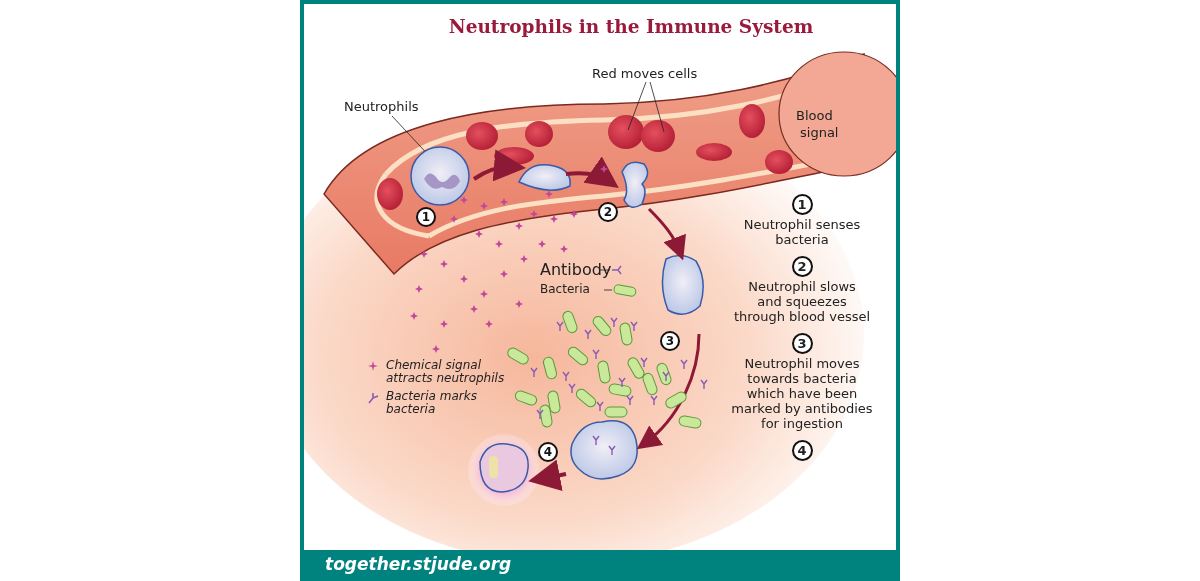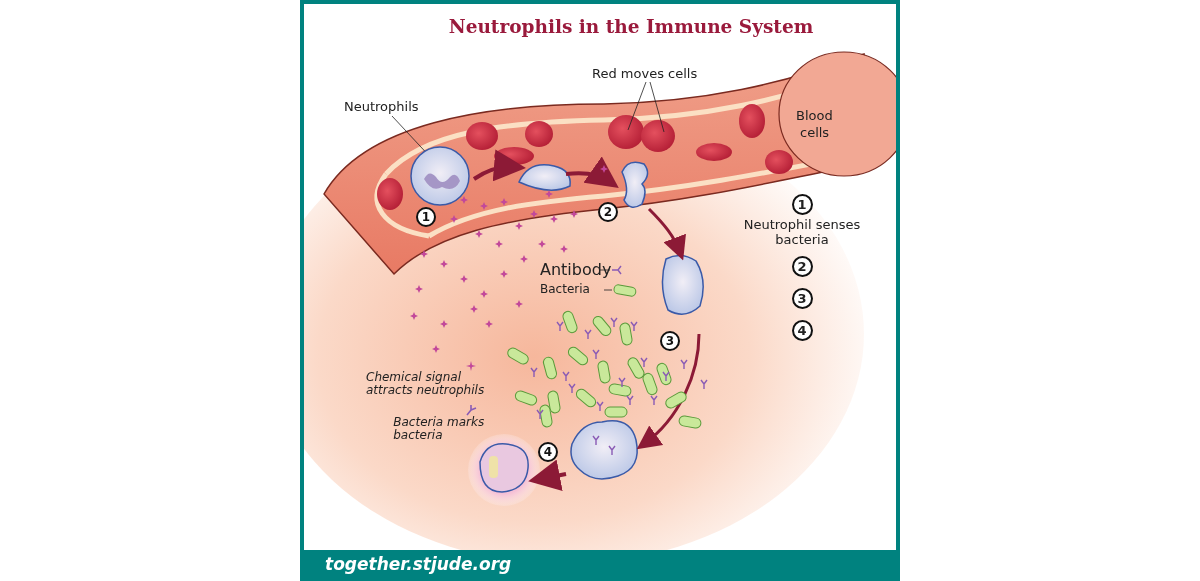--- a/index.html
+++ b/index.html
@@ -10,21 +10,21 @@
   .footer-text{position:absolute;left:25px;top:4px;color:#ffffff;font-style:italic;font-weight:bold;font-size:17px;font-family:"DejaVu Sans",sans-serif;letter-spacing:0px;}
   .title{position:absolute;left:0;top:12px;width:592px;text-align:center;color:#9a1a3c;font-family:"DejaVu Serif","Liberation Serif",serif;font-weight:bold;font-size:18.5px;padding-left:31px;}
   svg.art{position:absolute;left:0;top:0;}
   .lbl{position:absolute;color:#222;font-size:13px;line-height:15px;white-space:nowrap;}
   .steps{position:absolute;left:408px;top:190px;width:180px;text-align:center;color:#222;font-size:13px;line-height:15px;}
   .step{margin-bottom:9px;}
   .num{display:inline-block;width:17px;height:17px;border:2px solid #111;border-radius:50%;font-weight:bold;font-size:13px;line-height:17px;text-align:center;background:#fff;margin-bottom:2px;}
   .step-text{white-space:pre-line;}
   .badge{position:absolute;width:16px;height:16px;border:2px solid #111;border-radius:50%;background:#fff;font-weight:bold;font-size:12px;line-height:16px;text-align:center;color:#111;}
   .legend{position:absolute;left:62px;top:355px;font-style:italic;font-size:12px;line-height:13px;color:#222;}
-  .legend-row{display:flex;align-items:flex-end;margin-bottom:5px;flex-direction:column;}
+  .legend-row{display:flex;align-items:flex-start;margin-bottom:5px;}
   .legend-icon{width:14px;margin-right:6px;margin-top:2px;}
 </style>
 </head>
 <body>
 
 <div class="frame">
   <div class="panel">
 
     <svg class="art" width="592" height="546" viewBox="0 0 592 546">
       <defs>
@@ -174,40 +174,48 @@
       <line x1="300" y1="286" x2="308" y2="286" stroke="#222" stroke-width="0.8"></line>
       <path d="M308,266 l6,0 m0,0 l3,-4 m-3,4 l3,4" stroke="#8a5bb5" stroke-width="1.4" fill="none"></path>
       <rect x="310" y="282" width="22" height="9" rx="4.5" fill="#c9e89a" stroke="#5a9a3a" stroke-width="1" transform="rotate(10 321 286)"></rect>
     </svg>
 
     <div class="title">Neutrophils in the Immune System</div>
 
     <div class="lbl" style="left:40px;top:95px;">Neutrophils</div>
     <div class="lbl" style="left:288px;top:62px;">Red moves cells</div>
     <div class="lbl" style="left:492px;top:104px;">Blood</div>
-    <div class="lbl" style="left:496px;top:121px;">cells</div>
+    <div class="lbl" style="left:496px;top:121px;">signal</div>
     <div class="lbl" style="left:236px;top:258px;font-size:16px;">Antibody</div>
     <div class="lbl" style="left:236px;top:278px;font-size:12px;">Bacteria</div>
 
     <div class="badge" style="left:112px;top:203px;">1</div>
     <div class="badge" style="left:294px;top:198px;">2</div>
     <div class="badge" style="left:356px;top:327px;">3</div>
     <div class="badge" style="left:234px;top:438px;">4</div>
 
     <div class="steps">
       <div class="step">
         <div class="num">1</div>
         <div class="step-text">Neutrophil senses
 bacteria</div>
       </div>
       <div class="step">
         <div class="num">2</div>
+        <div class="step-text">Neutrophil slows
+and squeezes
+through blood vessel</div>
       </div>
       <div class="step">
         <div class="num">3</div>
+        <div class="step-text">Neutrophil moves
+towards bacteria
+which have been
+marked by antibodies
+for ingestion</div>
       </div>
       <div class="step">
         <div class="num">4</div>
       </div>
     </div>
 
     <div class="legend">
       <div class="legend-row">
         <svg class="legend-icon" width="10" height="10" viewBox="0 0 10 10">
           <path d="M5,0 L6,4 L10,5 L6,6 L5,10 L4,6 L0,5 L4,4 Z" fill="#c2489a"></path>

